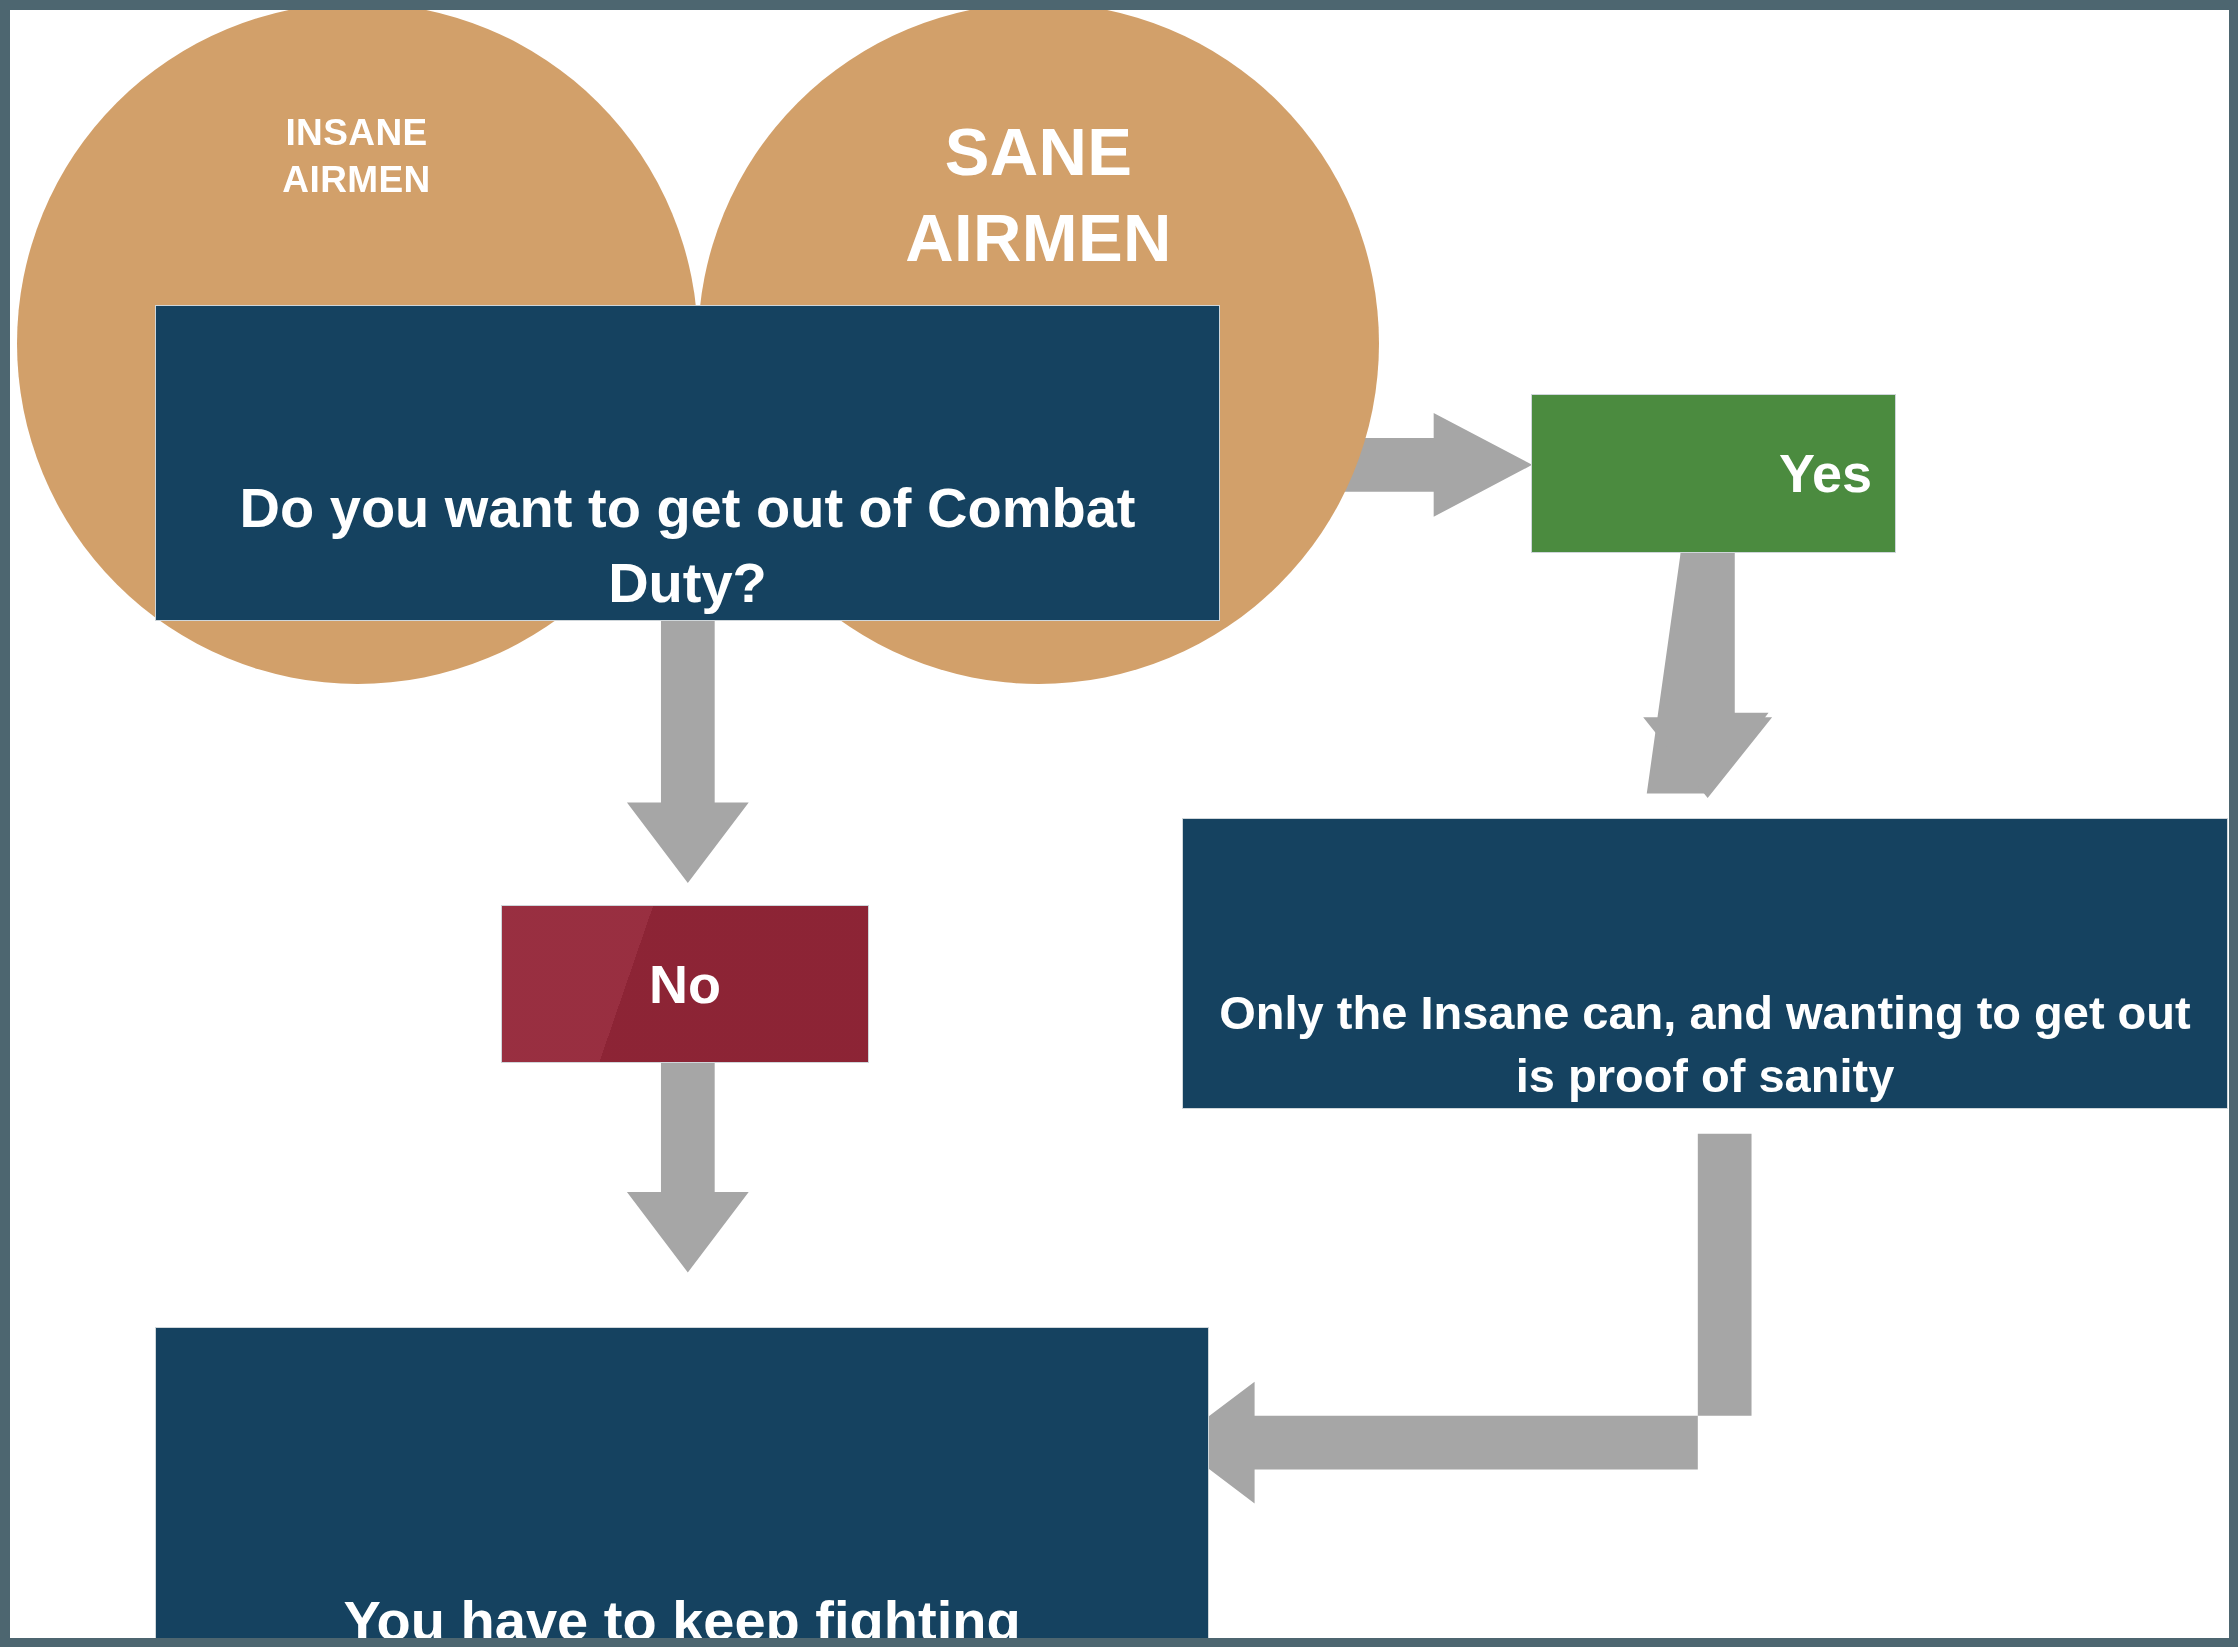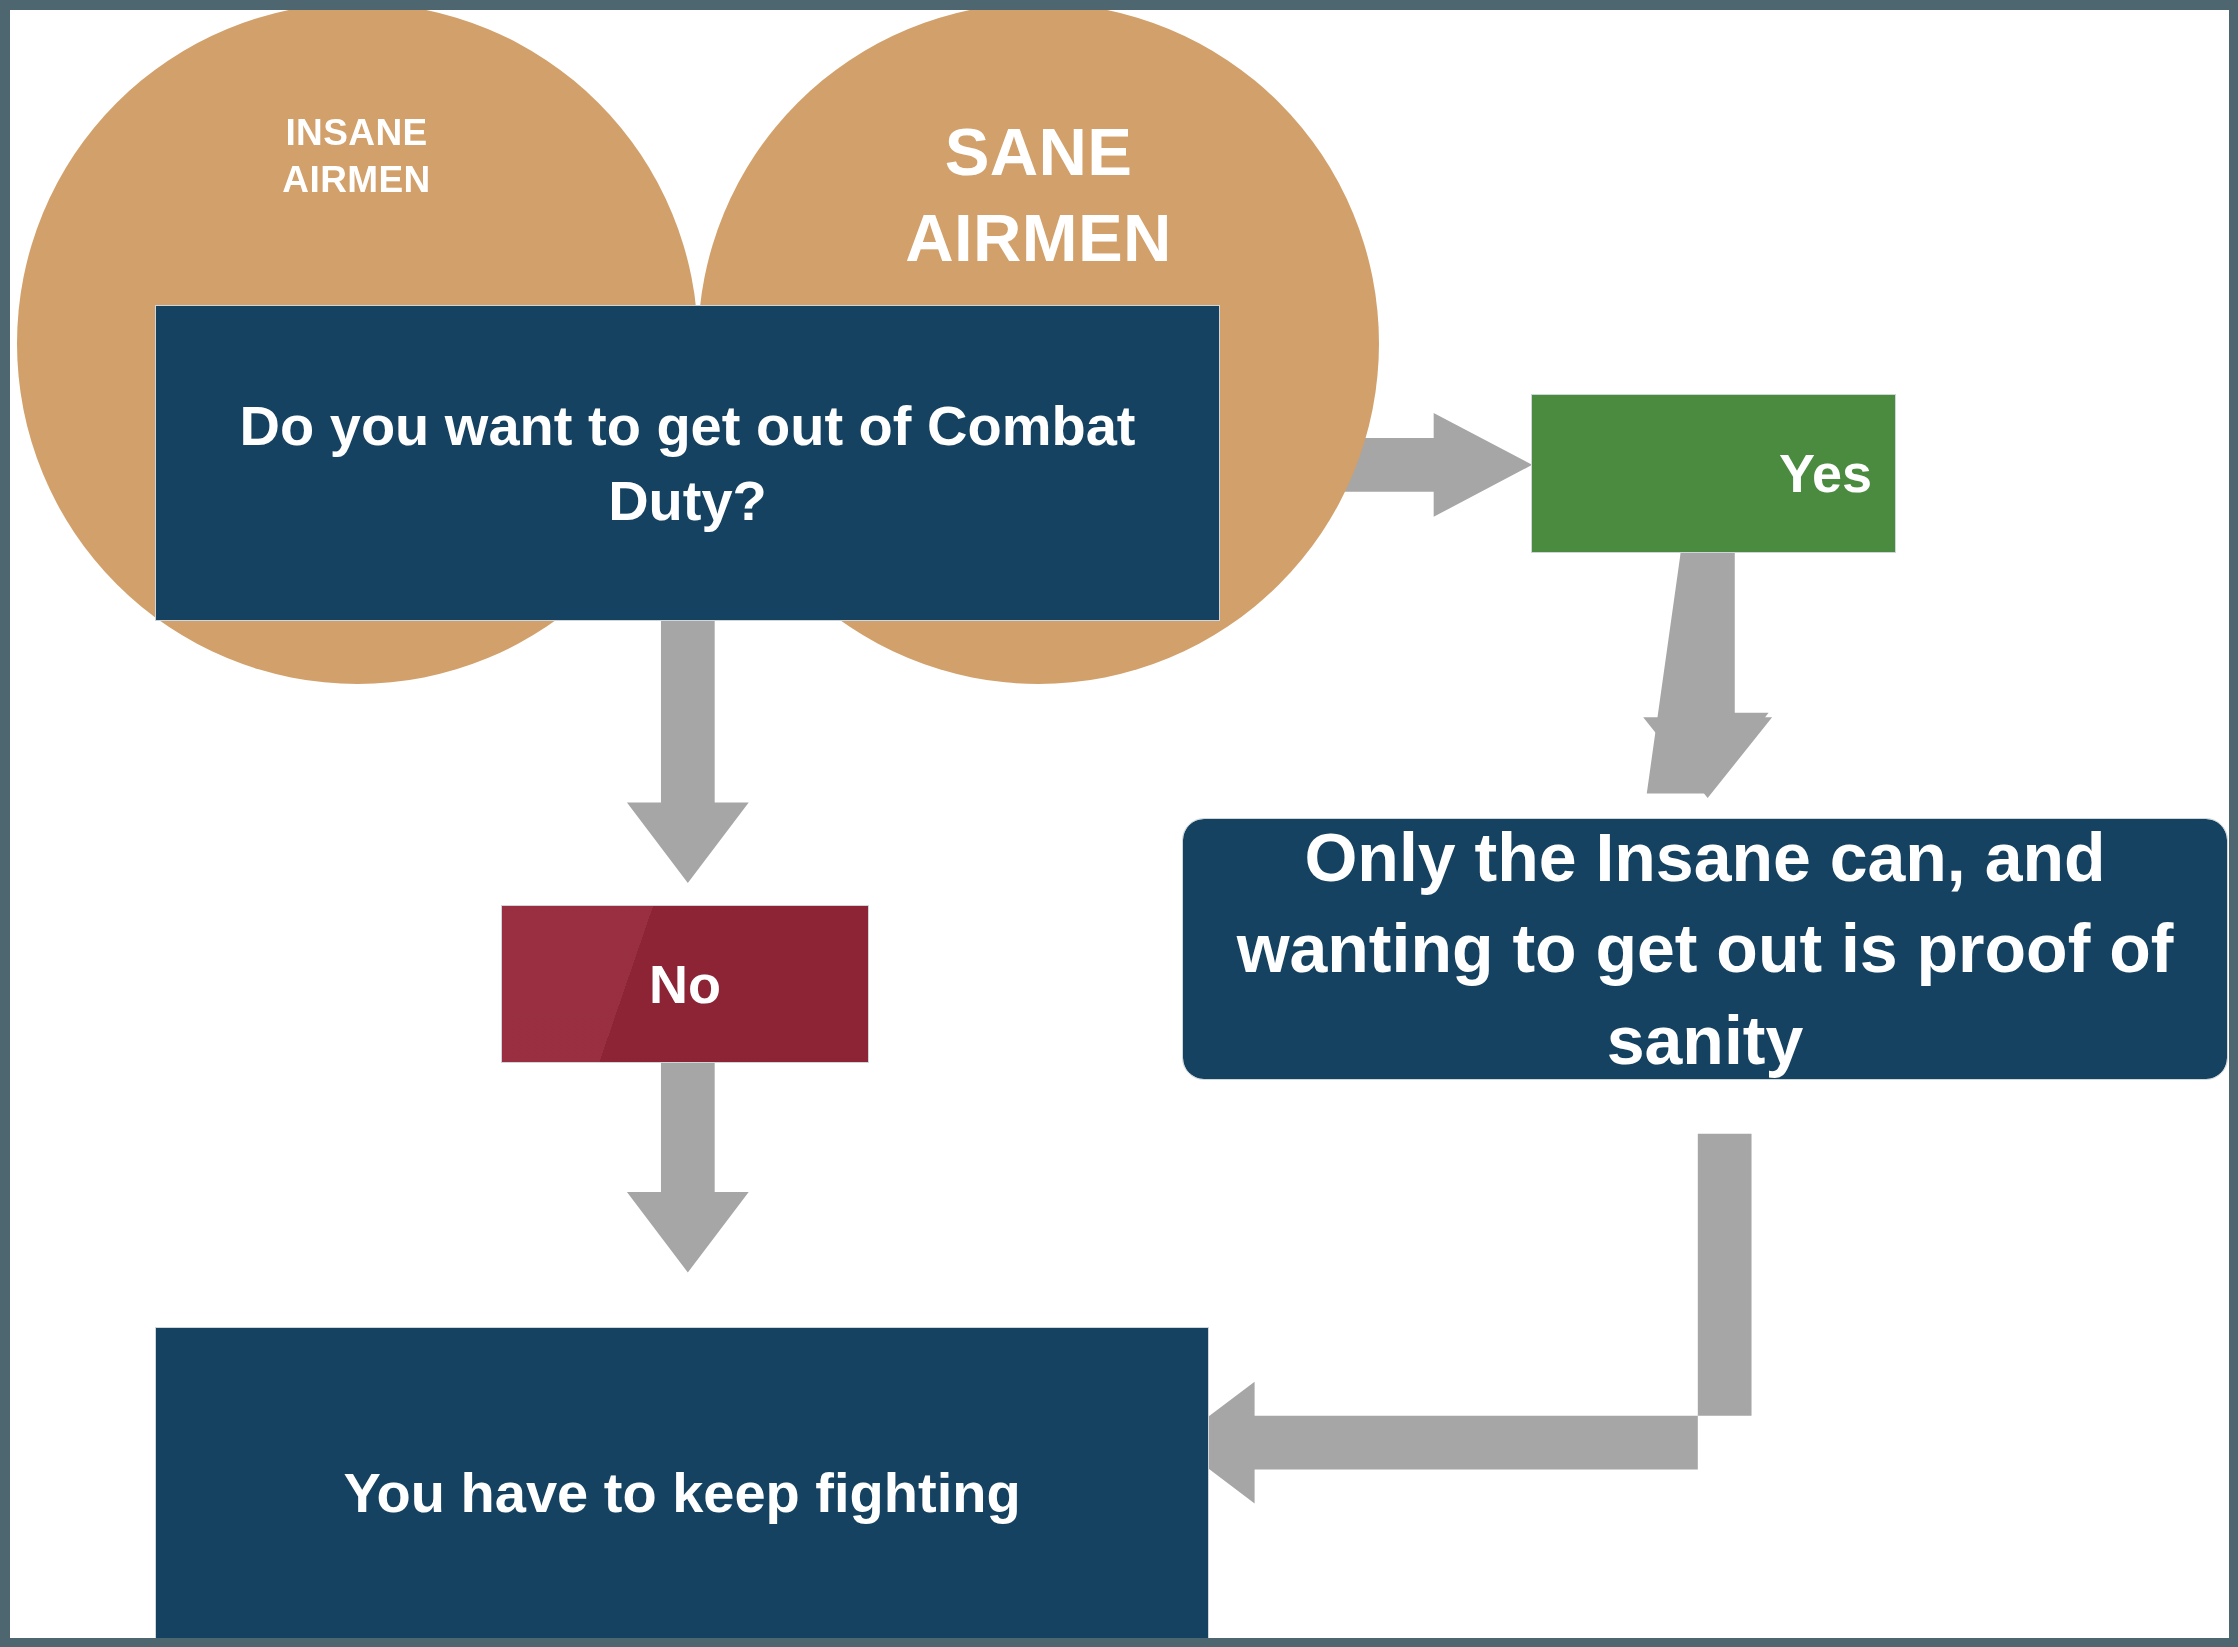--- a/index.html
+++ b/index.html
@@ -48,21 +48,21 @@
     justify-content: center;
     text-align: center;
     color: #ffffff;
     font-weight: bold;
     box-sizing: border-box;
     line-height: 1.34;
     outline: 1.8px solid #cfd6da;
   }
   .node span { display: block; width: 100%; padding: 0 23px; box-sizing: border-box; }
 
-  .node.blue  { background: #154260; }
+  .node.blue  { background: #154260; align-items: flex-end; }
   .node.green { background: #4b8b3f; }
   .node.red   {
     background: #942638;
     background-image: linear-gradient(109deg, rgba(255,255,255,0.045) 0 36%, rgba(0,0,0,0.05) 36% 100%);
   }
 
   .arrow-layer { z-index: 3; }
 </style>
 </head>
 <body>
@@ -98,21 +98,21 @@
   </div>
 
   <div class="node green" style="left:1522px; top:385px; width:363px; height:157px; font-size:54px;text-align:right;">
     <span>Yes</span>
   </div>
 
   <div class="node red" style="left:492px; top:896px; width:366px; height:156px; font-size:54px;">
     <span>No</span>
   </div>
 
-  <div class="node blue" style="left:1173px; top:809px; width:1044px; height:260px; font-size:68px;border-radius:21px;">
+  <div class="node blue" style="left:1173px; top:809px; width:1044px; height:289px; font-size:47px;">
     <span>Only the Insane can, and wanting to get out is proof of sanity</span>
   </div>
 
   <div class="node blue" style="left:146px; top:1318px; width:1052px; height:330px; font-size:56px;">
     <span>You have to keep fighting</span>
   </div>
 
 </div>
 
 

